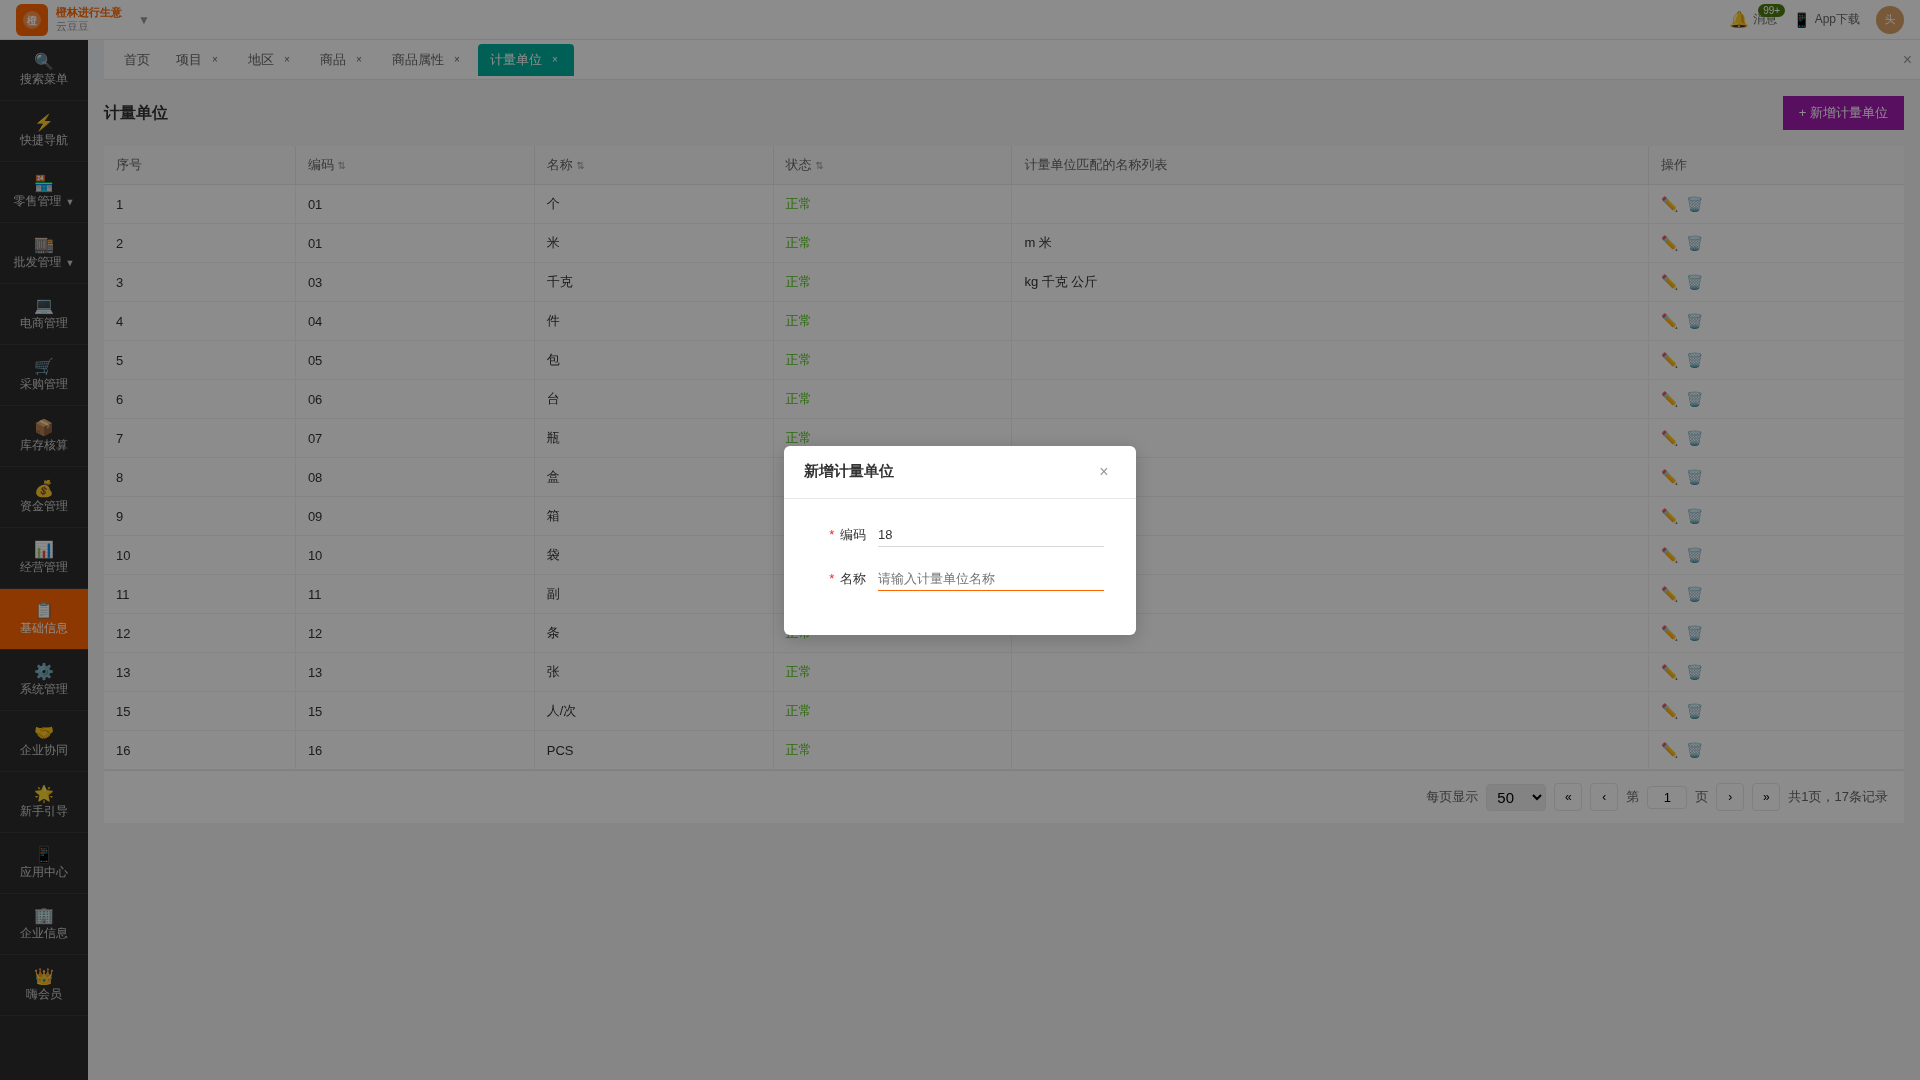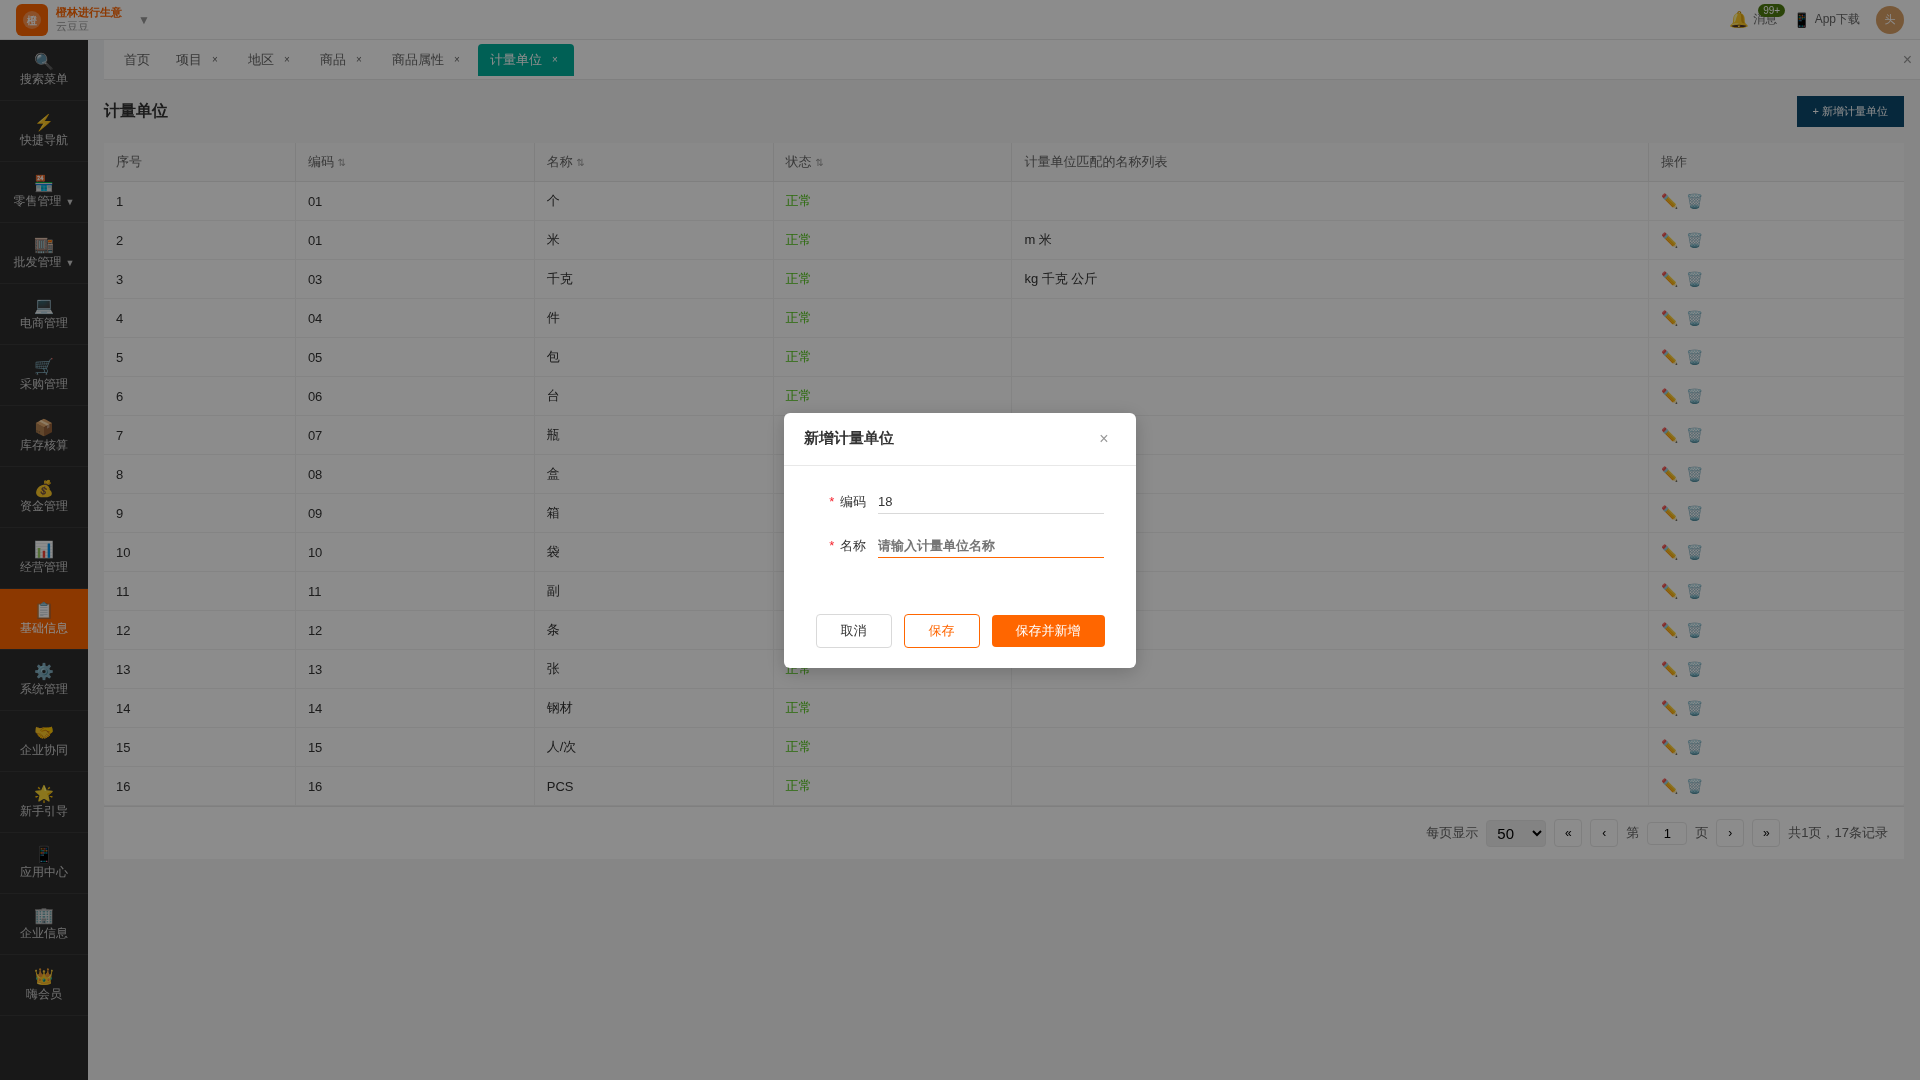--- a/index.html
+++ b/index.html
@@ -173,27 +173,27 @@
       align-items: center;
       justify-content: space-between;
       margin-bottom: 16px;
     }
     .page-title {
       font-size: 16px;
       font-weight: bold;
       color: #333;
     }
     .add-btn {
-      background: #0c4a6e;
+      background: #a21caf;
       color: white;
       border: none;
       padding: 8px 16px;
       border-radius: 0;
       cursor: pointer;
-      font-size: 11px;
+      font-size: 13px;
     }
 
     
     .data-table {
       width: 100%;
       background: #fff;
       border-radius: 4px;
       border-collapse: collapse;
     }
     .data-table th {
@@ -338,21 +338,20 @@
       border: none;
       border-bottom: 1px solid #d9d9d9;
       padding: 4px 0;
       font-size: 13px;
       outline: none;
       color: #333;
       background: transparent;
     }
     .form-input.active-border {
       border-bottom-color: #f60;
-      font-weight: bold;
     }
     .modal-footer {
       padding: 12px 20px 20px;
       display: flex;
       align-items: center;
       justify-content: center;
       gap: 12px;
     }
     .btn-cancel {
       padding: 7px 24px;
@@ -698,33 +697,20 @@
       <td><span class="status-normal">正常</span></td>
       <td></td>
       <td>
         <div class="action-icons">
           <span class="action-icon" title="编辑">✏️</span>
           <span class="action-icon" title="删除">🗑️</span>
         </div>
       </td>
     </tr>
             <tr>
-      <td>14</td>
-      <td>14</td>
-      <td>钢材</td>
-      <td><span class="status-normal">正常</span></td>
-      <td></td>
-      <td>
-        <div class="action-icons">
-          <span class="action-icon" title="编辑">✏️</span>
-          <span class="action-icon" title="删除">🗑️</span>
-        </div>
-      </td>
-    </tr>
-            <tr>
       <td>15</td>
       <td>15</td>
       <td>人/次</td>
       <td><span class="status-normal">正常</span></td>
       <td></td>
       <td>
         <div class="action-icons">
           <span class="action-icon" title="编辑">✏️</span>
           <span class="action-icon" title="删除">🗑️</span>
         </div>
@@ -781,19 +767,14 @@
         <input class="form-input" value="18" type="text" style="">
       </div>
       <div class="form-row">
         <div class="form-label">
           <span class="required">*</span>
           <span>名称</span>
         </div>
         <input class="form-input active-border" type="text" placeholder="请输入计量单位名称" style="">
       </div>
     </div>
-    <div class="modal-footer">
-      <button class="btn-cancel">取消</button>
-      <button class="btn-save">保存</button>
-      <button class="btn-save-new">保存并新增</button>
-    </div>
   </div>
 </div>
 
 </body></html>

